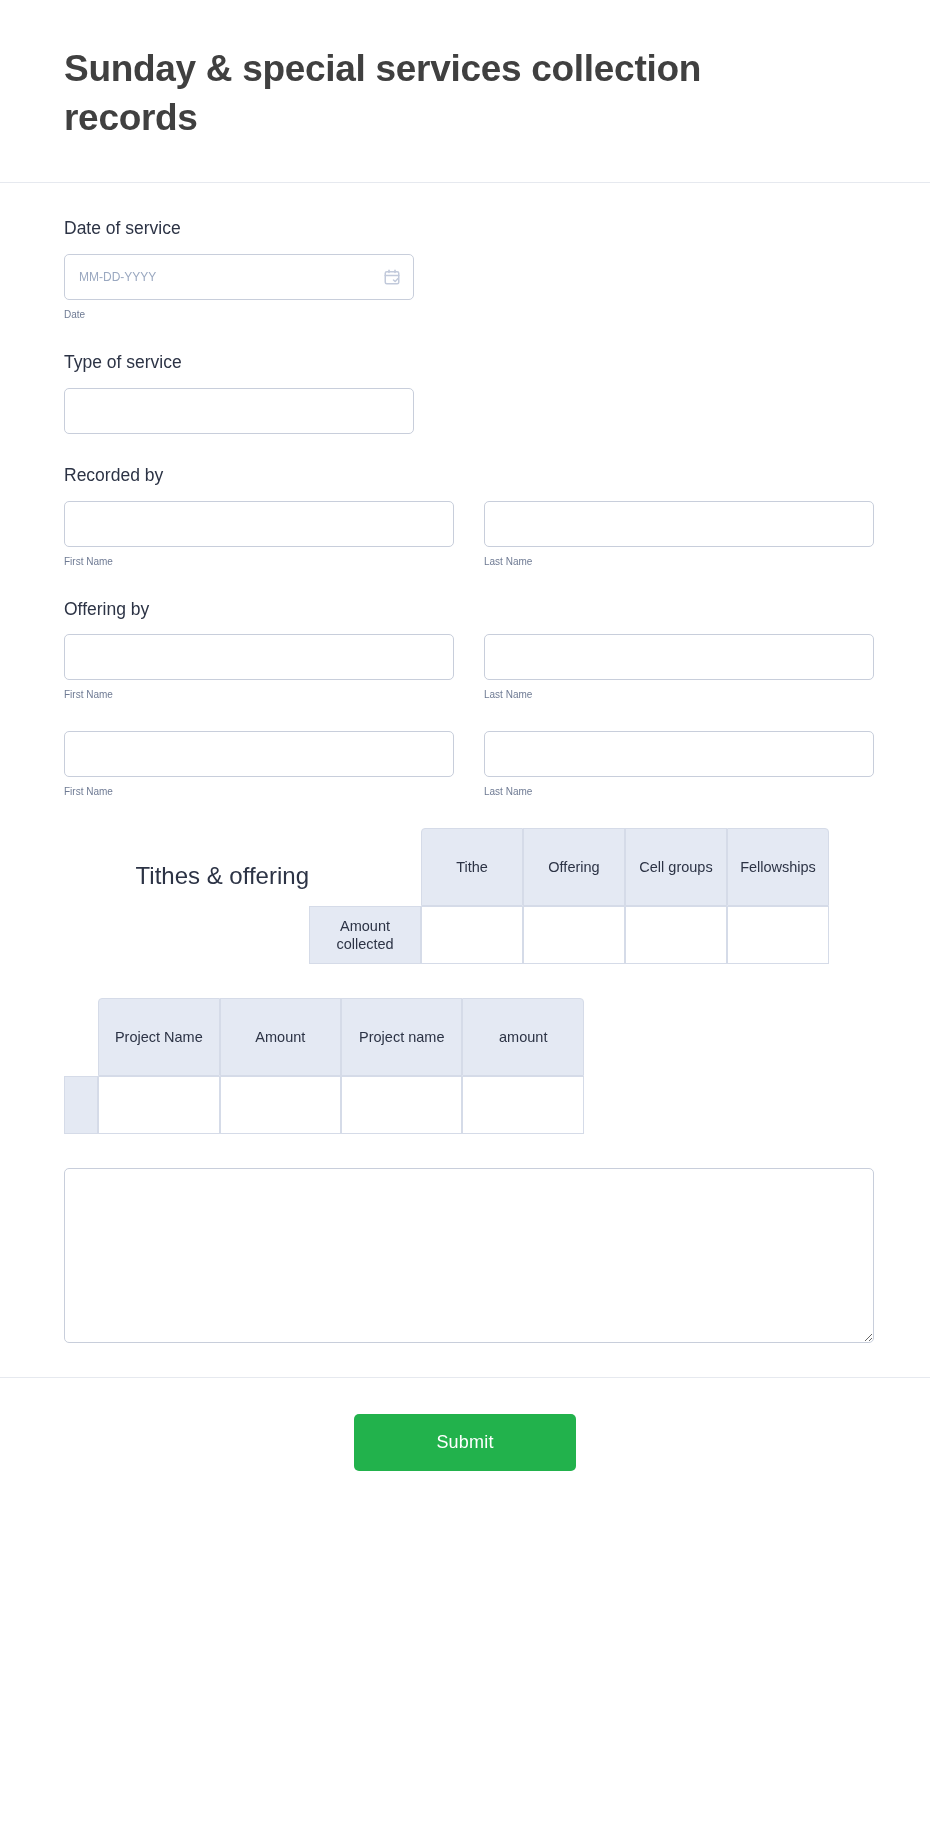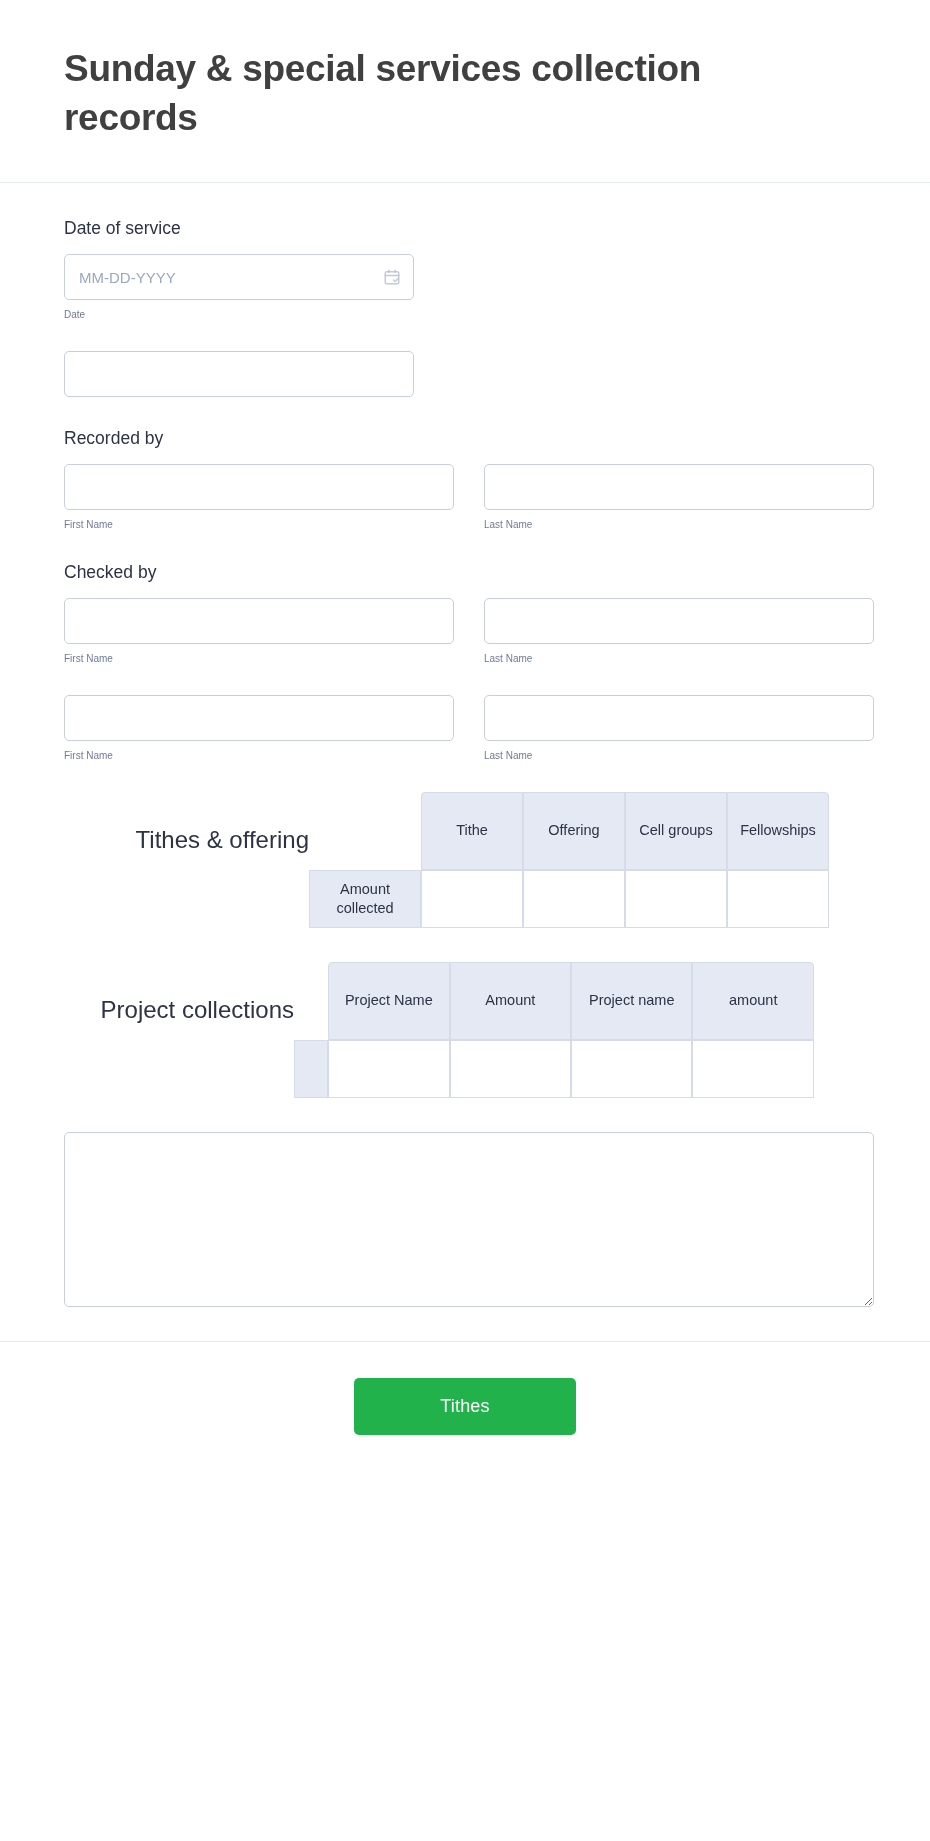--- a/index.html
+++ b/index.html
@@ -48,21 +48,21 @@
     line-height: 1.3;
   }
 
   .input-box {
     width: 100%;
     height: 46px;
     border: 1px solid #c8cedb;
     border-radius: 5px;
     background: #fff;
     font-family: "Liberation Sans", sans-serif;
-    font-size: 15px;
+    font-size: 12px;
     color: #2c3345;
     padding: 0 14px;
     outline: none;
   }
   .input-box::placeholder { color: #9aa8c0; }
   .date-wrap { position: relative; width: 350px; }
   .date-wrap .input-box { width: 350px; padding-right: 42px; }
   .cal-icon {
     position: absolute;
     right: 13px; top: 50%;
@@ -210,41 +210,42 @@
             <line x1="8" y1="3" x2="8" y2="6"></line>
             <line x1="16" y1="3" x2="16" y2="6"></line>
             <polyline points="14 16 16.2 18 20 14"></polyline>
           </svg>
         </span>
       </div>
       <div class="sub-label">Date</div>
     </div>
 
     <div class="field-block">
+      <div class="field-label">Type of service</div>
       <div class="w-type">
         <input class="input-box" type="text" placeholder="" style="">
       </div>
     </div>
 
     <div class="field-block">
       <div class="field-label">Recorded by</div>
       <div class="name-row">
         <div class="name-col">
           <input class="input-box" type="text" placeholder="" style="">
           <div class="sub-label">First Name</div>
         </div>
         <div class="name-col">
           <input class="input-box" type="text" placeholder="" style="">
           <div class="sub-label">Last Name</div>
         </div>
       </div>
     </div>
 
     <div class="field-block">
-      <div class="field-label">Checked by</div>
+      <div class="field-label">Offering by</div>
       <div class="name-row">
         <div class="name-col">
           <input class="input-box" type="text" placeholder="" style="">
           <div class="sub-label">First Name</div>
         </div>
         <div class="name-col">
           <input class="input-box" type="text" placeholder="" style="">
           <div class="sub-label">Last Name</div>
         </div>
       </div>
@@ -298,21 +299,20 @@
               <td>
                 <input class="cell-input" type="text" style="">
               </td>
             </tr>
           </tbody>
         </table>
       </div>
     </div>
 
     <div class="matrix-block">
-      <div class="matrix-label project">Project collections</div>
       <div class="matrix-scroll">
         <table class="matrix project-tbl">
           <colgroup>
             <col class="c-row">
               <col class="c-dat">
               <col class="c-dat">
               <col class="c-dat">
               <col class="c-dat">
           </colgroup>
           <thead>
@@ -345,16 +345,16 @@
       </div>
     </div>
 
     <div class="comments-block">
       <textarea class="comments-area" placeholder="" style=""></textarea>
     </div>
 
   </div>
 
   <div class="form-footer">
-    <button class="submit-btn" type="button">Tithes</button>
+    <button class="submit-btn" type="button">Submit</button>
   </div>
 
 </div>
 
 </body></html>

